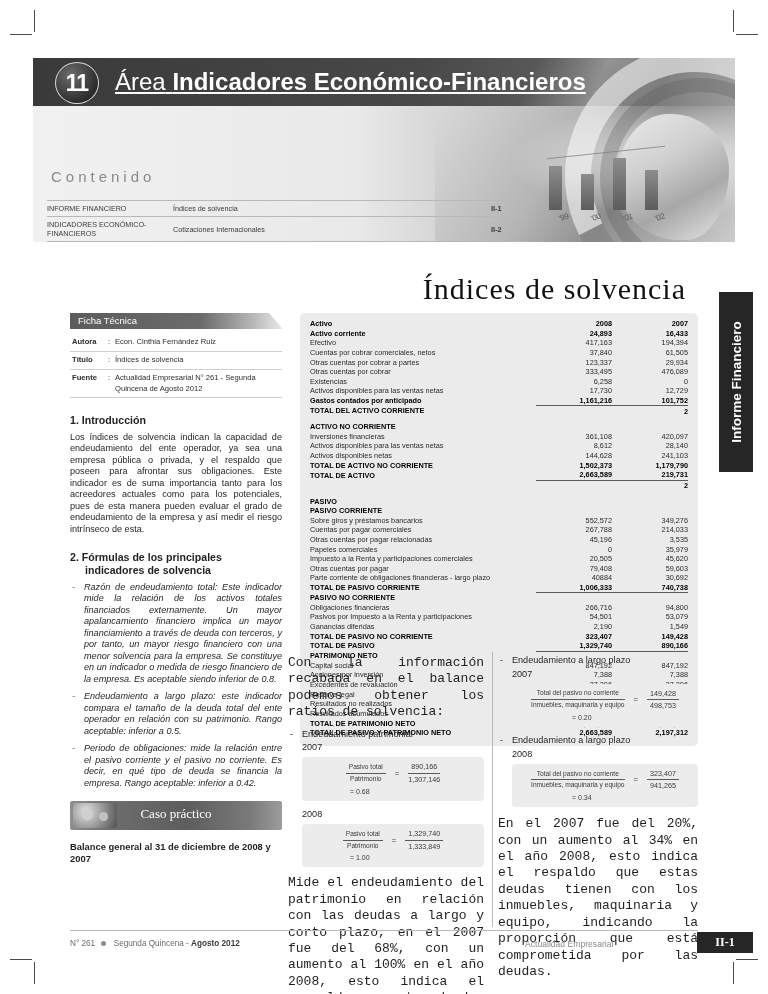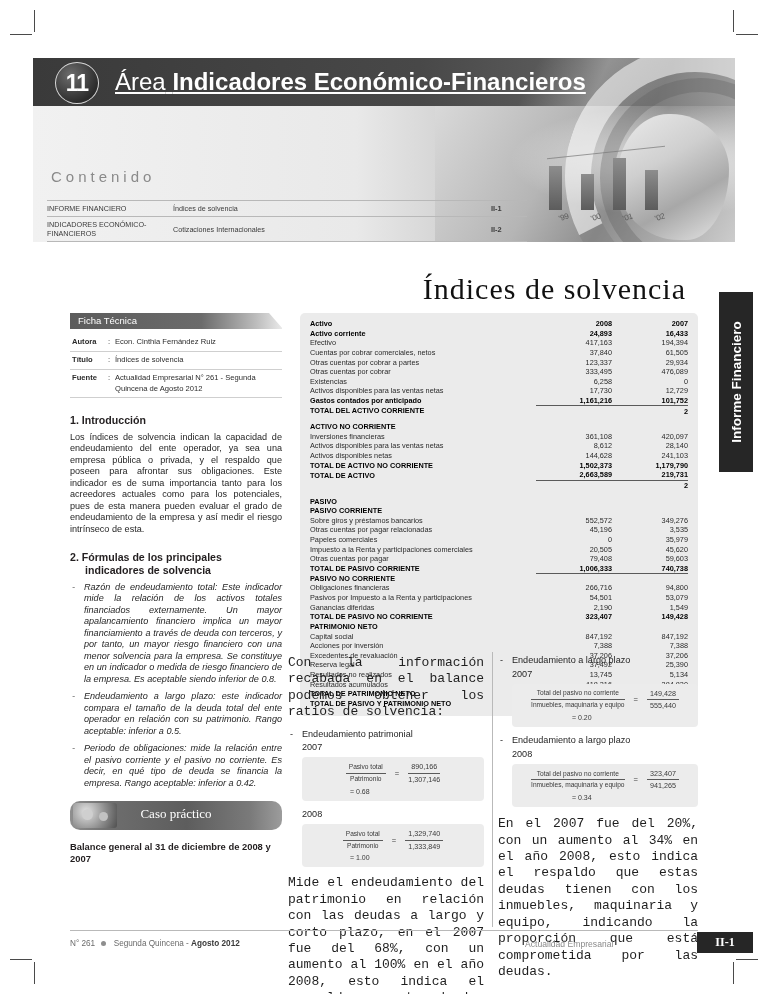--- a/index.html
+++ b/index.html
@@ -153,21 +153,21 @@
   ul.dash { list-style: none; margin-top: 2px; }
   ul.dash li {
     font-size: 9.1px; line-height: 1.265; text-align: justify; color: #1f1f1f;
     padding-left: 14px; position: relative; margin-bottom: 6px; font-style: italic;
   }
   ul.dash li:before { content: "-"; position: absolute; left: 2px; top: 0; }
 
   .caso {
     position: relative; margin-top: 12px; width: 212px; height: 29px;
     background: linear-gradient(90deg,#8f8f8f 0%,#6e6e6e 18%,#5d5d5d 55%,#7a7a7a 85%,#9c9c9c 100%);
-    border-radius: 10px;
+    border-radius: 2px;
   }
   .caso-photo {
     position:absolute; left: 3px; top: 2px; width: 44px; height: 25px; border-radius: 3px;
     background: radial-gradient(circle at 30% 35%, #e2e2e2, #8e8e8e 55%, #4f4f4f 100%);
   }
   .caso-photo:after{
     content:""; position:absolute; left:9px; top:6px; width:11px;height:11px;border-radius:50%;
     background:#cfcfcf; box-shadow: 16px 2px 0 -1px #c2c2c2;
   }
   .caso span {
@@ -447,38 +447,48 @@
             <td class="l">PASIVO CORRIENTE</td>
             <td class="n"></td>
             <td class="n"></td>
           </tr>
           <tr class="">
             <td class="l">Sobre giros y préstamos bancarios</td>
             <td class="n">552,572</td>
             <td class="n">349,276</td>
           </tr>
           <tr class="">
+            <td class="l">Cuentas por pagar comerciales</td>
+            <td class="n">267,788</td>
+            <td class="n">214,033</td>
+          </tr>
+          <tr class="">
             <td class="l">Otras cuentas por pagar relacionadas</td>
             <td class="n">45,196</td>
             <td class="n">3,535</td>
           </tr>
           <tr class="">
             <td class="l">Papeles comerciales</td>
             <td class="n">0</td>
             <td class="n">35,979</td>
           </tr>
           <tr class="">
             <td class="l">Impuesto a la Renta y participaciones comerciales</td>
             <td class="n">20,505</td>
             <td class="n">45,620</td>
           </tr>
           <tr class="">
             <td class="l">Otras cuentas por pagar</td>
             <td class="n">79,408</td>
             <td class="n">59,603</td>
+          </tr>
+          <tr class="">
+            <td class="l">Parte corriente de obligaciones financieras - largo plazo</td>
+            <td class="n">40884</td>
+            <td class="n">30,692</td>
           </tr>
           <tr class="b rule">
             <td class="l">TOTAL DE PASIVO CORRIENTE</td>
             <td class="n">1,006,333</td>
             <td class="n">740,738</td>
           </tr>
           <tr class="b">
             <td class="l">PASIVO NO CORRIENTE</td>
             <td class="n"></td>
             <td class="n"></td>
@@ -495,20 +505,25 @@
           </tr>
           <tr class="">
             <td class="l">Ganancias diferidas</td>
             <td class="n">2,190</td>
             <td class="n">1,549</td>
           </tr>
           <tr class="b">
             <td class="l">TOTAL DE PASIVO NO CORRIENTE</td>
             <td class="n">323,407</td>
             <td class="n">149,428</td>
+          </tr>
+          <tr class="b rule">
+            <td class="l">TOTAL DE PASIVO</td>
+            <td class="n">1,329,740</td>
+            <td class="n">890,166</td>
           </tr>
           <tr class="b">
             <td class="l">PATRIMONIO NETO</td>
             <td class="n"></td>
             <td class="n"></td>
           </tr>
           <tr class="">
             <td class="l">Capital social</td>
             <td class="n">847,192</td>
             <td class="n">847,192</td>
@@ -598,21 +613,21 @@
     <div class="yr">2007</div>
     <div class="formula">
       <div class="frow">
         <div class="frac">
           <div class="top">Total del pasivo no corriente</div>
           <div class="bot">Inmuebles, maquinaria y equipo</div>
         </div>
         <div class="eq">=</div>
         <div class="frac num">
           <div class="top">149,428</div>
-          <div class="bot">555,440</div>
+          <div class="bot">498,753</div>
         </div>
       </div>
       <div class="fres" style="text-align:left;padding-left:52px;">= 0.20</div>
     </div>
 
     <div class="sub-dash">Endeudamiento a largo plazo</div>
     <div class="yr">2008</div>
     <div class="formula">
       <div class="frow">
         <div class="frac">

